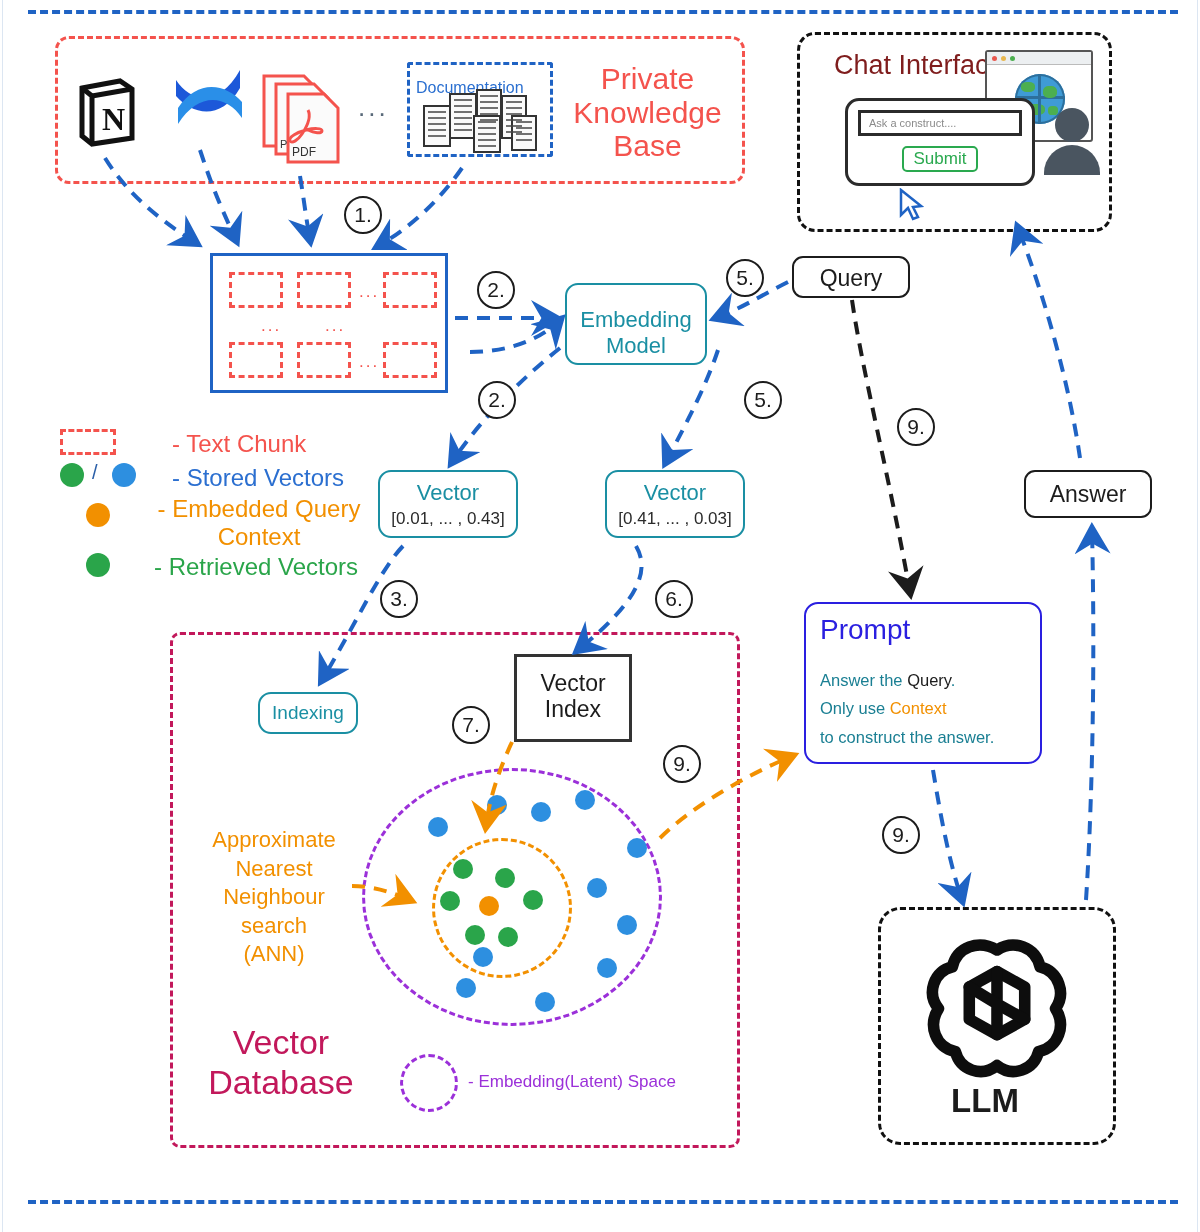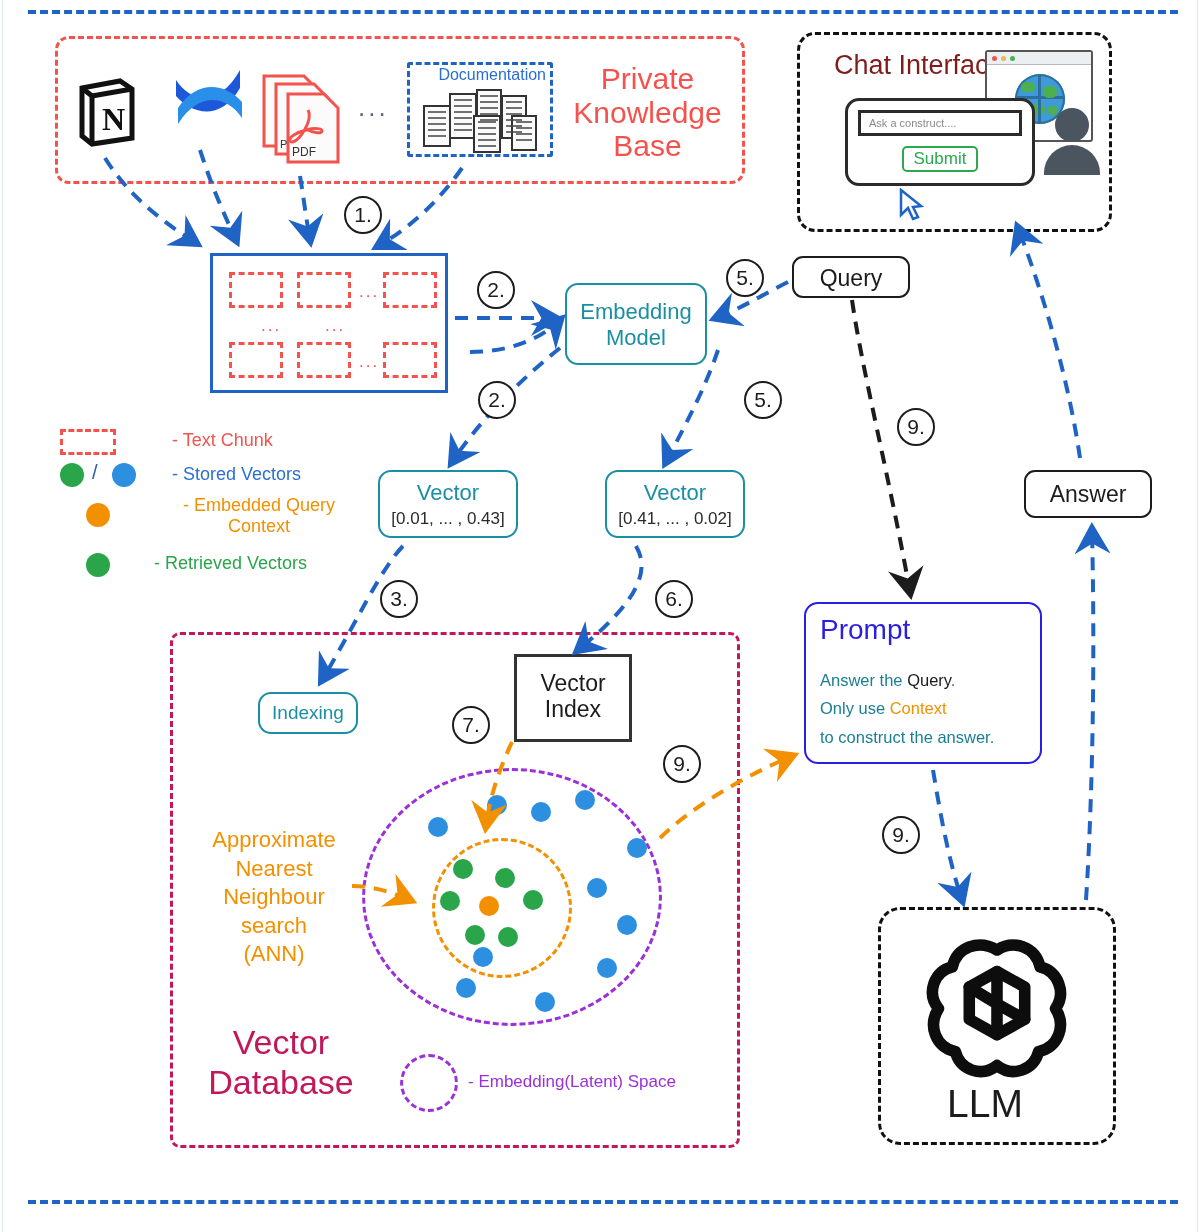--- a/index.html
+++ b/index.html
@@ -38,21 +38,21 @@
                text-align:center; line-height:1.18; }
   .chat-title{ left:834px; top:50px; font-size:27px; color:#7f1d1d; }
 
   
   .notion { left:76px; top:76px; width:62px; height:72px; }
   .conf   { left:172px; top:62px; width:74px; height:66px; }
   .pdfs   { left:256px; top:70px; width:96px; height:100px; }
   .dots-kb{ left:358px; top:92px; font-size:26px; color:#5a6a7a; letter-spacing:3px; }
   .docbox { left:407px; top:62px; width:146px; height:95px;
             border:3px dashed #1f63c4; border-radius:3px; }
-  .doclbl { left:416px; top:66px; width:130px; text-align:right;
+  .doclbl { left:416px; top:79px; width:130px; text-align:left;
             font-size:16px; color:#2a6fd0; }
 
   
   .browser { left:985px; top:50px; width:108px; height:92px;
              border:2px solid #555; background:#fff; border-radius:3px; }
   .browser-bar { position:absolute; left:0; top:0; right:0; height:13px;
                  background:#eceff1; border-bottom:1px solid #bbb; }
   .bdot { position:absolute; top:4px; width:5px; height:5px; border-radius:50%; }
   .globe { position:absolute; left:28px; top:22px; width:50px; height:50px;
            border-radius:50%; background:#3f9bd6;
@@ -81,21 +81,21 @@
   
   .chunkbox { left:210px; top:253px; width:238px; height:140px;
               border:3px solid #1f63c4; background:#fff; }
   .chunk { position:absolute; width:54px; height:36px;
            border:3px dashed #f4534d; }
   .chunk-dots { position:absolute; font-size:17px; color:#f4534d; letter-spacing:2px; }
 
   
   .tealbox { border:2.5px solid #1a8fa3; border-radius:13px; background:#fff;
              color:#1a8fa3; text-align:center; font-size:22px; line-height:1.16; }
-  .emb   { left:565px; top:283px; width:142px; height:82px; padding-top:14px; }
+  .emb   { left:565px; top:283px; width:142px; height:82px; padding-top:22px; }
   .vecL  { left:378px; top:470px; width:140px; height:68px; padding-top:8px; }
   .vecR  { left:605px; top:470px; width:140px; height:68px; padding-top:8px; }
   .vec-val { font-size:17px; color:#2b2b2b; margin-top:3px; }
   .indexing { left:258px; top:692px; width:100px; height:42px;
               padding-top:8px; font-size:19px; }
 
   
   .blkbox { border:2.5px solid #1c1c1c; border-radius:11px; background:#fff;
             text-align:center; color:#1c1c1c; }
   .query  { left:792px; top:256px; width:118px; height:42px;
@@ -121,21 +121,21 @@
   .lrow { position:relative; height:34px; }
   .lswatch-chunk { position:absolute; left:10px; top:4px; width:56px; height:26px;
                    border:3px dashed #f4534d; }
   .dotg { position:absolute; width:24px; height:24px; border-radius:50%;
           background:#2aa54a; }
   .dotb { position:absolute; width:24px; height:24px; border-radius:50%;
           background:#2d8fe0; }
   .doto { position:absolute; width:24px; height:24px; border-radius:50%;
           background:#f29000; }
   .slash { position:absolute; font-size:20px; color:#2b5fa8; }
-  .ltxt { position:absolute; left:122px; font-size:18px; white-space:nowrap; }
+  .ltxt { position:absolute; left:122px; font-size:24px; white-space:nowrap; }
   .c-red { color:#f4534d; } .c-blue { color:#2b6fd0; }
   .c-orange { color:#f29000; } .c-green { color:#2aa54a; }
 
   
   .ellipse-outer { left:362px; top:768px; width:300px; height:258px;
                    border:3px dashed #9b30d9; border-radius:50%; }
   .circle-inner { left:432px; top:838px; width:140px; height:140px;
                   border:3px dashed #f29000; border-radius:50%; }
   .vdot { position:absolute; width:20px; height:20px; border-radius:50%; }
   .vdot.b { background:#2d8fe0; }
@@ -149,21 +149,21 @@
   .space-legend-txt { left:468px; top:1072px; font-size:17px; color:#9b30d9;
                       white-space:nowrap; }
 
   
   .step { position:absolute; width:38px; height:38px; border-radius:50%;
           border:2px solid #1c1c1c; background:#fff; color:#1c1c1c;
           font-size:21px; line-height:34px; text-align:center; }
 
   
   .llm-label { left:878px; top:1082px; width:214px; text-align:center;
-               font-size:39px; color:#1c1c1c; }
+               font-size:33px; color:#1c1c1c;font-weight:bold; }
 
   svg.overlay { position:absolute; left:0; top:0; width:1200px; height:1232px;
                 pointer-events:none; }
 </style>
 </head>
 <body>
 
 <div id="stage">
 
   <div class="abs edge-left"></div>
@@ -284,21 +284,21 @@
     <div>Model</div>
   </div>
 
   <div class="abs tealbox vecL">
     <div>Vector</div>
     <div class="vec-val">[0.01, ... , 0.43]</div>
   </div>
 
   <div class="abs tealbox vecR">
     <div>Vector</div>
-    <div class="vec-val">[0.41, ... , 0.02]</div>
+    <div class="vec-val">[0.41, ... , 0.03]</div>
   </div>
 
   <div class="abs blkbox query">Query</div>
   <div class="abs blkbox answer">Answer</div>
 
   <div class="abs legend">
     <div class="lrow">
       <div class="lswatch-chunk"></div>
       <div class="ltxt c-red" style="top:5px;">- Text Chunk</div>
     </div>

